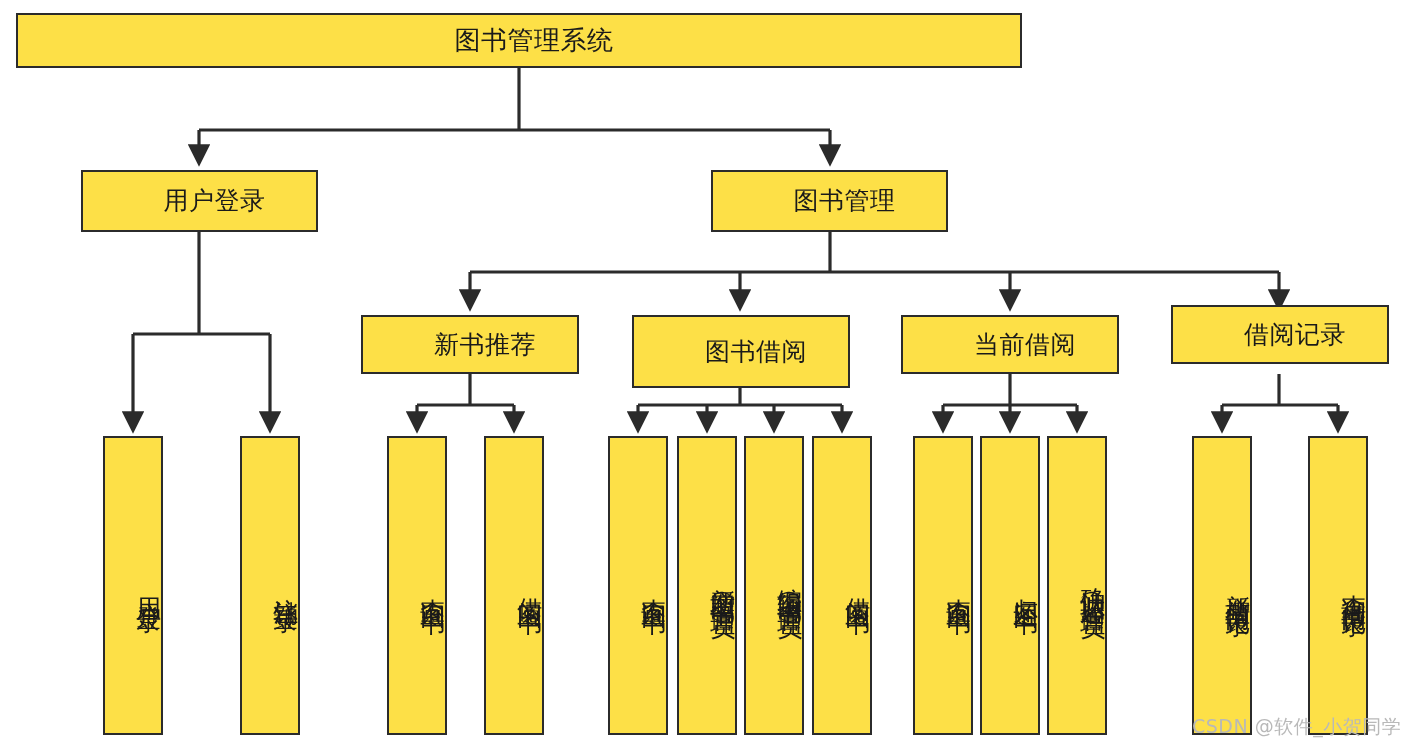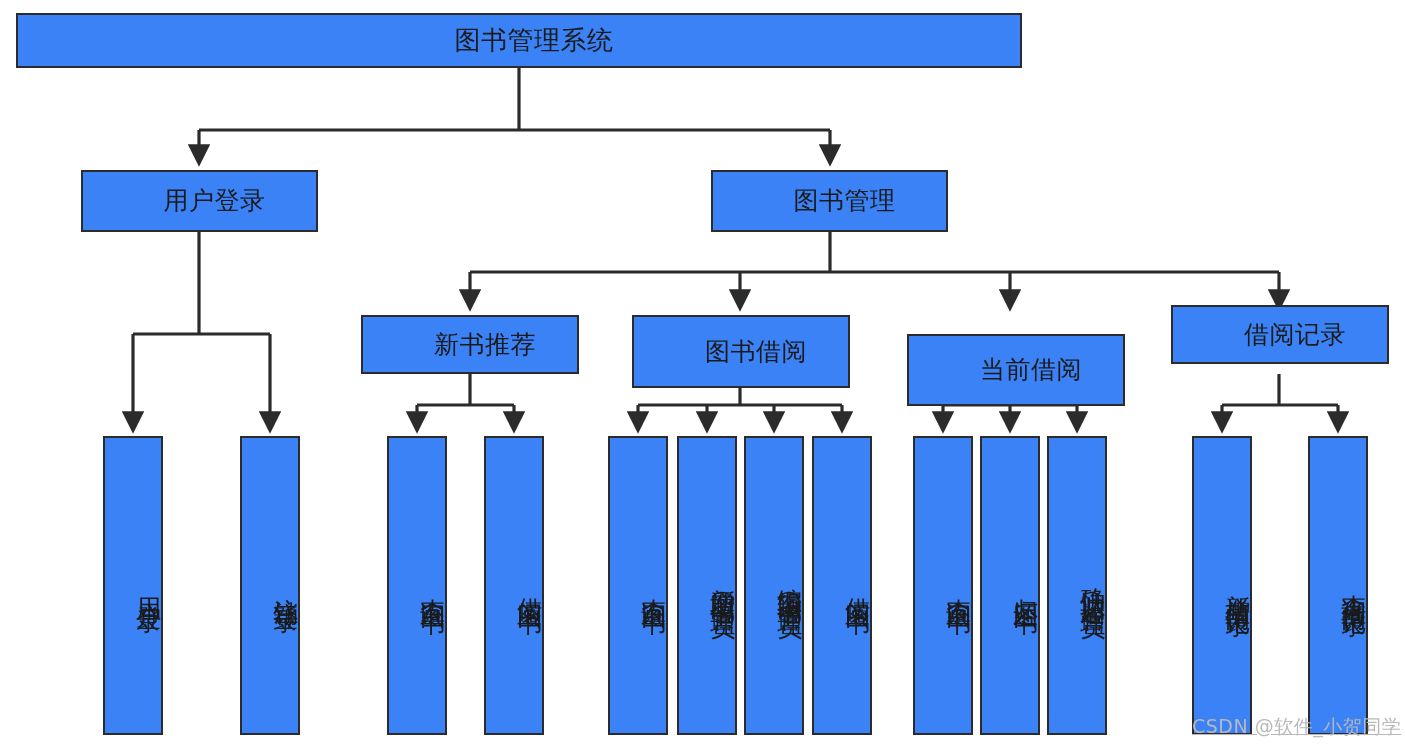--- a/index.html
+++ b/index.html
@@ -22,21 +22,21 @@
     left: 0;
     top: 0;
     width: 1405px;
     height: 747px;
     pointer-events: none;
   }
   .node {
     position: absolute;
     box-sizing: border-box;
     border: 2.5px solid #2b2b2b;
-    background: #3b82f6;
+    background: #fde047;
     display: flex;
     align-items: center;
     justify-content: center;
     color: #1a1a1a;
     padding-left: 30px;
   }
   .node .lbl {
     display: block;
     text-align: center;
     line-height: 1.18;
@@ -137,21 +137,21 @@
   <div class="node horiz" style="left:711px; top:170px; width:237px; height:62px;">
     <span class="lbl">图书管理</span>
   </div>
 
   <div class="node horiz" style="left:361px; top:315px; width:218px; height:59px;">
     <span class="lbl">新书推荐</span>
   </div>
   <div class="node horiz" style="left:632px; top:315px; width:218px; height:73px;">
     <span class="lbl">图书借阅</span>
   </div>
-  <div class="node horiz" style="left:901px; top:334px; width:218px; height:72px;margin-left:6px;">
+  <div class="node horiz" style="left:901px; top:315px; width:218px; height:59px;">
     <span class="lbl">当前借阅</span>
   </div>
   <div class="node horiz" style="left:1171px; top:305px; width:218px; height:59px;">
     <span class="lbl">借阅记录</span>
   </div>
 
   <div class="node vert" style="left:103px; top:436px; width:60px; height:299px;">
     <span class="lbl">用户登录</span>
   </div>
   <div class="node vert" style="left:240px; top:436px; width:60px; height:299px;">
@@ -188,15 +188,15 @@
     <span class="lbl">确认归还（管理员）</span>
   </div>
 
   <div class="node vert" style="left:1192px; top:436px; width:60px; height:299px;">
     <span class="lbl">新增借阅记录</span>
   </div>
   <div class="node vert" style="left:1308px; top:436px; width:60px; height:299px;">
     <span class="lbl">查询借阅记录</span>
   </div>
 
-  <div class="watermark" style="left:1192px; top:714px;text-decoration:underline;">CSDN @软件_小贺同学</div>
+  <div class="watermark" style="left:1192px; top:714px;">CSDN @软件_小贺同学</div>
 
 </div>
 
 </body></html>

